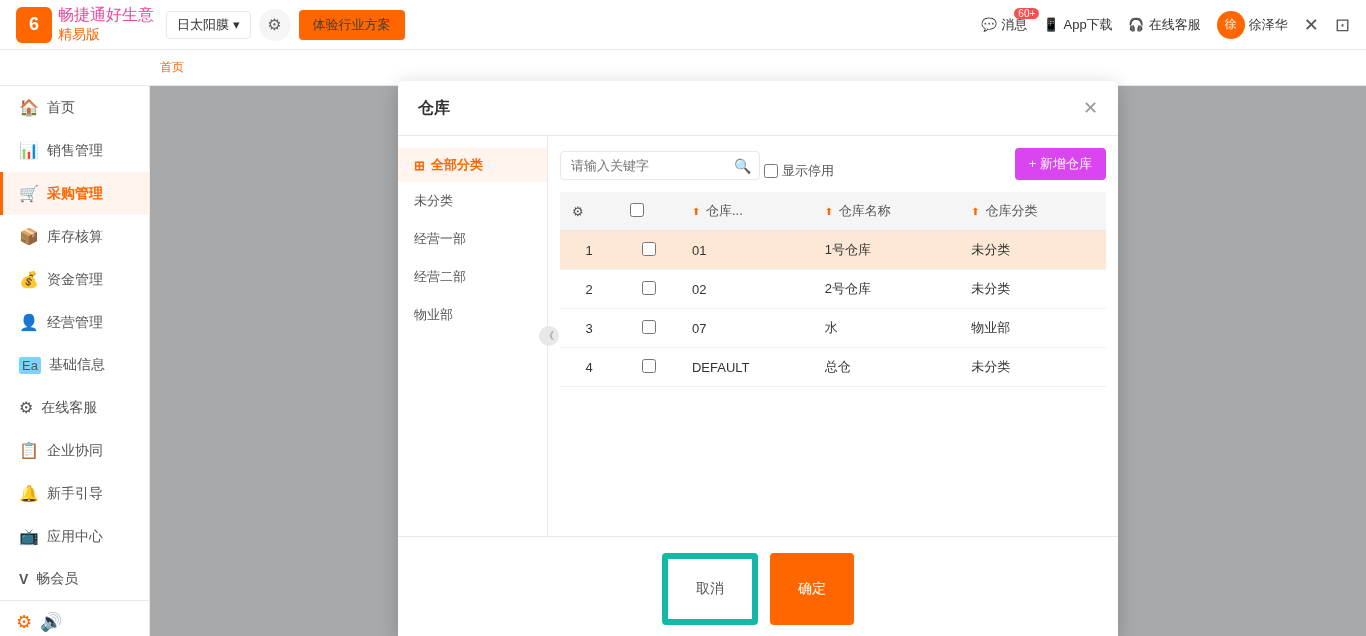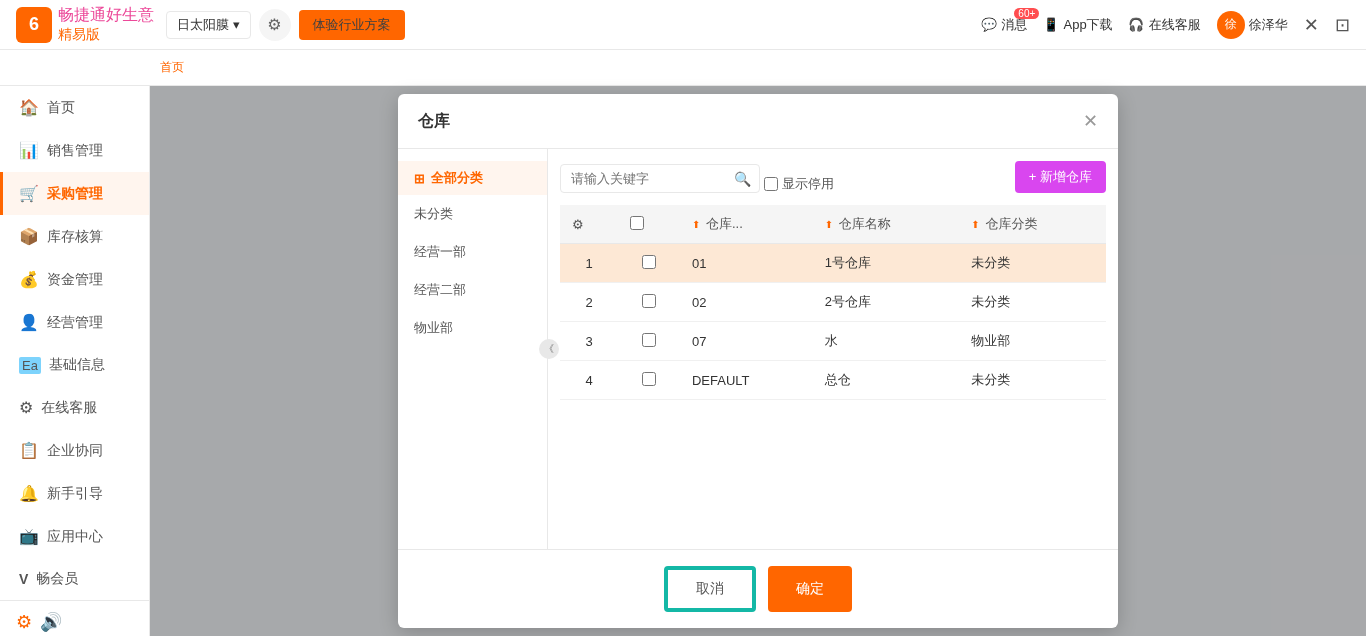--- a/index.html
+++ b/index.html
@@ -320,24 +320,24 @@
     }
     
     .modal-footer {
       display: flex;
       justify-content: center;
       gap: 12px;
       padding: 16px 20px;
       border-top: 1px solid #e8e8e8;
     }
     .cancel-btn {
-      border: 4px solid #14b8a6;
-      background: #fff;
-      border-radius: 4px;
-      padding: 10px 28px;
+      border: 6px solid #14b8a6;
+      background: #fff;
+      border-radius: 4px;
+      padding: 21px 28px;
       cursor: pointer;
       font-size: 14px;
       color: #555;
     }
     .confirm-btn {
       background: #ff6600;
       color: white;
       border: none;
       border-radius: 4px;
       padding: 7px 28px;

